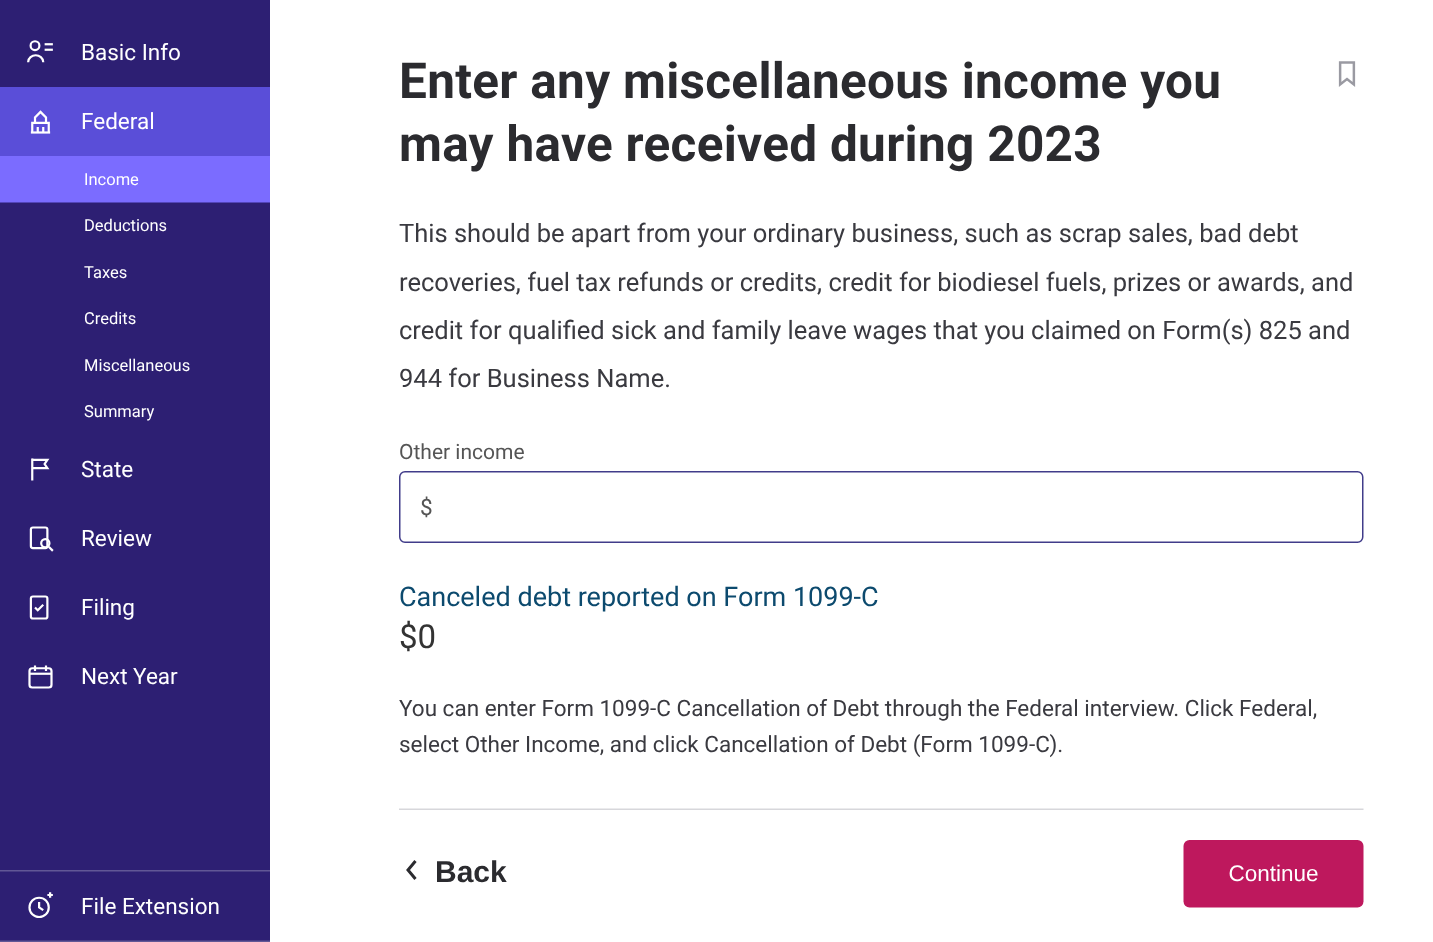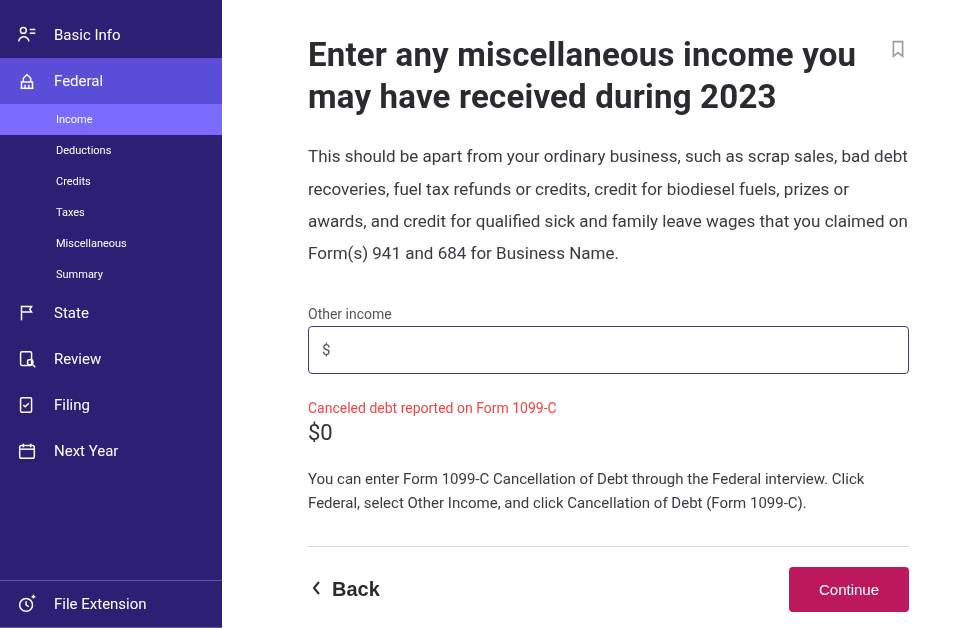--- a/index.html
+++ b/index.html
@@ -1,48 +1,48 @@
 <!DOCTYPE html>
 <html><head>
   <meta charset="utf-8">
   <style>
     * { box-sizing: border-box; margin: 0; padding: 0; }
     html, body { width: 955px; height: 628px; font-family: -apple-system, BlinkMacSystemFont, "Segoe UI", Roboto, Helvetica, Arial, sans-serif; overflow: hidden; }
     body { display: flex; }
 
     
-    .sidebar { width: 222px; height: 628px; background: #2d1f73; color: #fff; display: flex; flex-direction: column; flex-shrink: 0; }
+    .sidebar { width: 180px; height: 628px; background: #2d1f73; color: #fff; display: flex; flex-direction: column; flex-shrink: 0; }
     .nav-list { list-style: none; padding-top: 12px; }
     .nav-item { display: flex; align-items: center; gap: 16px; padding: 12px 16px; font-size: 15px; color: #fff; cursor: pointer; }
     .nav-item.active { background: #5a4ed8; }
     .nav-icon { width: 22px; height: 22px; flex-shrink: 0; display: flex; align-items: center; justify-content: center; }
     .nav-icon svg { width: 22px; height: 22px; stroke: #fff; fill: none; stroke-width: 1.6; }
     .sub-list { list-style: none; }
     .sub-item { padding: 9px 0 9px 56px; font-size: 11px; color: #fff; cursor: pointer; }
     .sub-item.active { background: #7b6cff; }
     .nav-bottom { margin-top: auto; }
     .divider { border: none; border-top: 1px solid rgba(255,255,255,0.25); margin: 0; }
 
     
     .main { flex: 1; height: 628px; overflow: auto; position: relative; }
     .content { padding: 34px 46px 20px 86px; max-width: 920px; }
     .page-header { display: flex; align-items: flex-start; gap: 16px; }
     h1 { font-size: 33px; font-weight: 700; color: #2b2b2f; line-height: 1.28; flex: 1; letter-spacing: .2px; }
     .bookmark-btn { background: none; border: none; cursor: pointer; color: #9a9aa2; padding-top: 4px; }
     .bookmark-btn svg { width: 22px; height: 22px; stroke: #9a9aa2; fill: none; stroke-width: 1.8; }
     .intro { margin-top: 22px; font-size: 17px; line-height: 1.9; color: #3a3a40; }
 
-    .field-group { margin-top: 36px; }
+    .field-group { margin-top: 24px; }
     .field-label { font-size: 14px; color: #555; margin-bottom: 4px; display: block; }
     .input-wrap { position: relative; }
     .currency-sym { position: absolute; left: 14px; top: 50%; transform: translateY(-50%); color: #555; font-size: 15px; pointer-events: none; }
     .text-input { width: 100%; height: 48px; border: 1px solid #413c8a; border-radius: 4px; padding: 0 14px 0 30px; font-size: 15px; color: #333; }
 
     .readonly-block { margin-top: 26px; }
-    .readonly-caption { font-size: 14px; color: #ef4444; }
+    .readonly-caption { font-size: 18px; color: #0c4a6e; }
     .readonly-value { font-size: 22px; color: #333; margin-top: 4px; }
     .help-text { margin-top: 22px; font-size: 15px; line-height: 1.65; color: #3a3a40; }
 
     .hr { border: none; border-top: 1px solid #d7d7db; margin: 30px 0 20px 0; }
 
     .footer-row { display: flex; justify-content: space-between; align-items: center; }
     .back-btn { display: flex; align-items: center; gap: 10px; background: none; border: none; cursor: pointer; font-size: 20px; font-weight: 600; color: #2b2b2f; padding: 8px 4px; }
     .back-btn svg { width: 10px; height: 16px; stroke: #2b2b2f; fill: none; stroke-width: 2; }
     .continue-btn { background: #be185d; color: #fff; border: none; border-radius: 4px; padding: 14px 30px; font-size: 15px; font-weight: 500; cursor: pointer; }
   </style>
@@ -71,22 +71,22 @@
             <path d="M8 13V9l4-4 4 4v4"></path>
             <path d="M10 20v-4M14 20v-4"></path>
           </svg>
       </span>
       <span>Federal</span>
     </li>
 
     <ul class="sub-list">
       <li class="sub-item active">Income</li>
       <li class="sub-item">Deductions</li>
+      <li class="sub-item">Taxes</li>
       <li class="sub-item">Credits</li>
-      <li class="sub-item">Taxes</li>
       <li class="sub-item">Miscellaneous</li>
       <li class="sub-item">Summary</li>
     </ul>
 
     <li class="nav-item">
       <span class="nav-icon">
         <svg viewBox="0 0 24 24">
             <path d="M6 4v16"></path>
             <path d="M6 5h11l-2 3 2 3H6"></path>
           </svg>
@@ -152,21 +152,21 @@
       <h1>Enter any miscellaneous income you may have received during 2023</h1>
       <button class="bookmark-btn">
         <span>
           <svg viewBox="0 0 24 24">
               <path d="M7 4h10v16l-5-4-5 4V4z"></path>
             </svg>
         </span>
       </button>
     </div>
 
-    <p class="intro">This should be apart from your ordinary business, such as scrap sales, bad debt recoveries, fuel tax refunds or credits, credit for biodiesel fuels, prizes or awards, and credit for qualified sick and family leave wages that you claimed on Form(s) 941 and 684 for Business Name.</p>
+    <p class="intro">This should be apart from your ordinary business, such as scrap sales, bad debt recoveries, fuel tax refunds or credits, credit for biodiesel fuels, prizes or awards, and credit for qualified sick and family leave wages that you claimed on Form(s) 825 and 944 for Business Name.</p>
 
     <div class="field-group">
       <label class="field-label">Other income</label>
       <div class="input-wrap">
         <span class="currency-sym">$</span>
         <input type="text" class="text-input" value="" style="">
       </div>
     </div>
 
     <div class="readonly-block">

